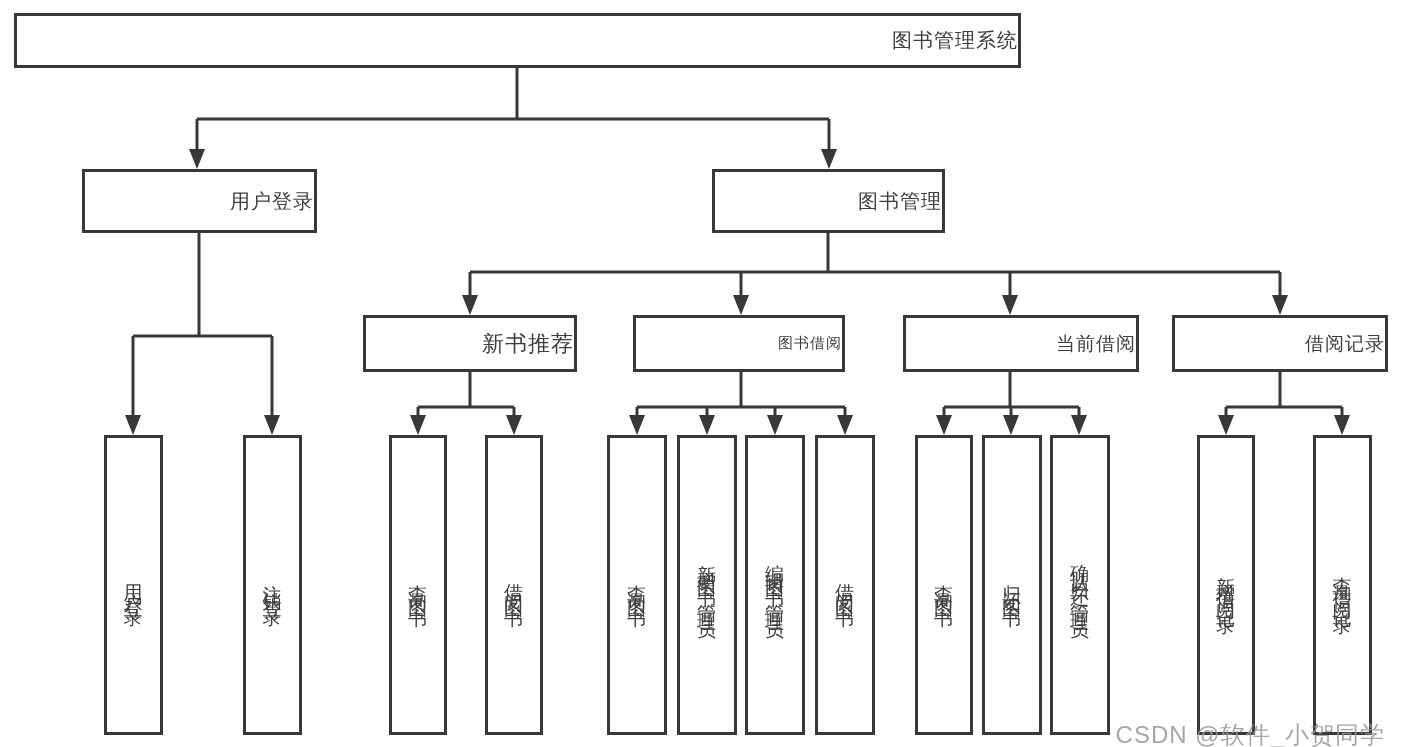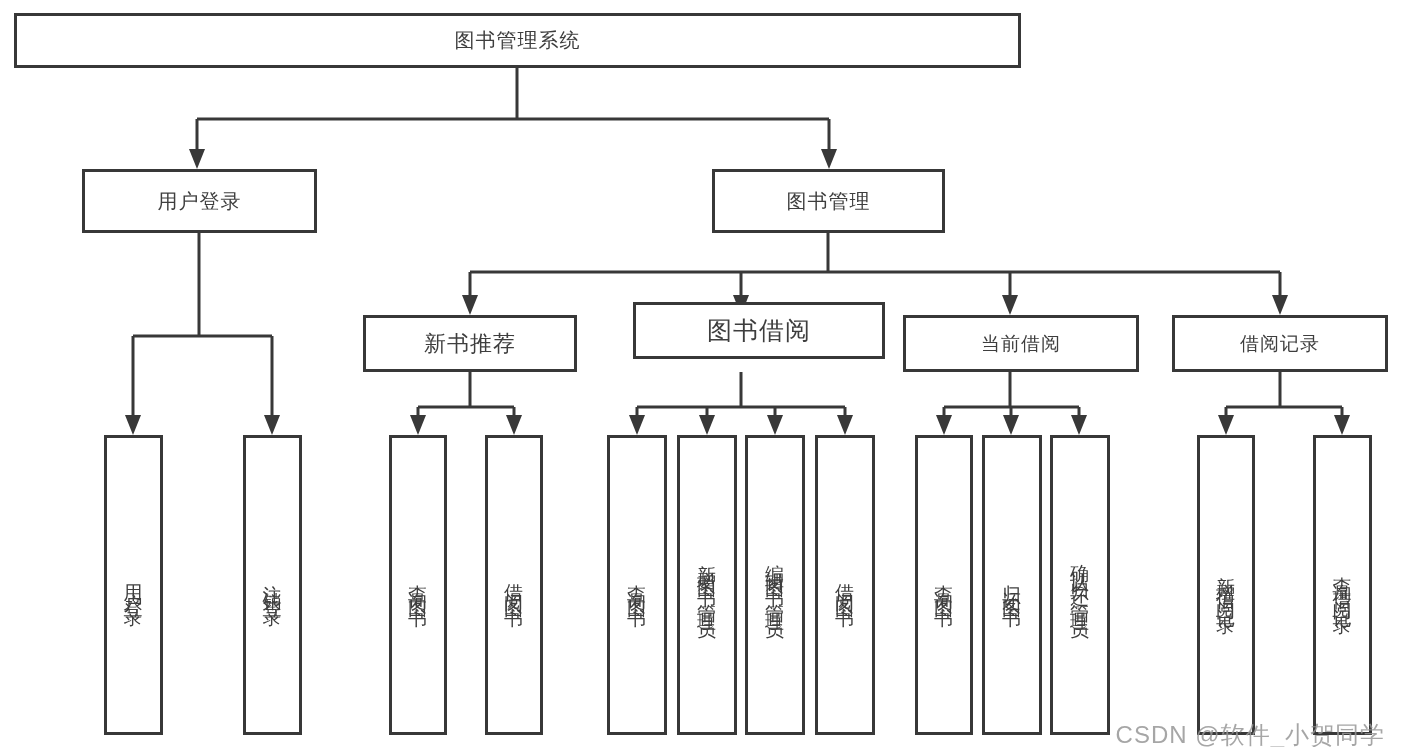--- a/index.html
+++ b/index.html
@@ -21,21 +21,21 @@
     width: 1405px; height: 747px;
     pointer-events: none;
   }
   .hbox {
     position: absolute;
     box-sizing: border-box;
     border: 3px solid #383838;
     background: #ffffff;
     display: flex;
     align-items: center;
-    justify-content: center;
+    justify-content: flex-end;
     color: #3e3e3e;
     font-size: 20px;
     letter-spacing: 1px;
     white-space: nowrap;
   }
   .vbox {
     position: absolute;
     box-sizing: border-box;
     top: 435px;
     height: 300px;
@@ -51,21 +51,21 @@
     color: #3e3e3e;
     font-size: 19px;
     letter-spacing: 8px;
     line-height: 1;
     white-space: nowrap;
   }
   .box-root   { left: 14px;   top: 13px;  width: 1007px; height: 55px; }
   .box-user   { left: 82px;   top: 169px; width: 235px;  height: 64px; }
   .box-book   { left: 712px;  top: 169px; width: 233px;  height: 64px; }
   .box-mod0   { left: 363px;  top: 315px; width: 214px;  height: 57px; font-size: 22px; }
-  .box-mod1   { left: 633px;  top: 302px; width: 252px;  height: 57px; font-size: 25px; }
+  .box-mod1   { left: 633px;  top: 315px; width: 212px;  height: 57px; font-size: 15px; }
   .box-mod2   { left: 903px;  top: 315px; width: 236px;  height: 57px; font-size: 19px; }
   .box-mod3   { left: 1172px; top: 315px; width: 216px;  height: 57px; font-size: 19px; }
   .vb-u0  { left: 104px;  width: 59px; }
   .vb-u1  { left: 243px;  width: 59px; }
   .vb-r0  { left: 389px;  width: 58px; }
   .vb-r1  { left: 485px;  width: 58px; }
   .vb-b0  { left: 607px;  width: 60px; }
   .vb-b1  { left: 677px;  width: 60px; }
   .vb-b2  { left: 745px;  width: 60px; }
   .vb-b3  { left: 815px;  width: 60px; }

